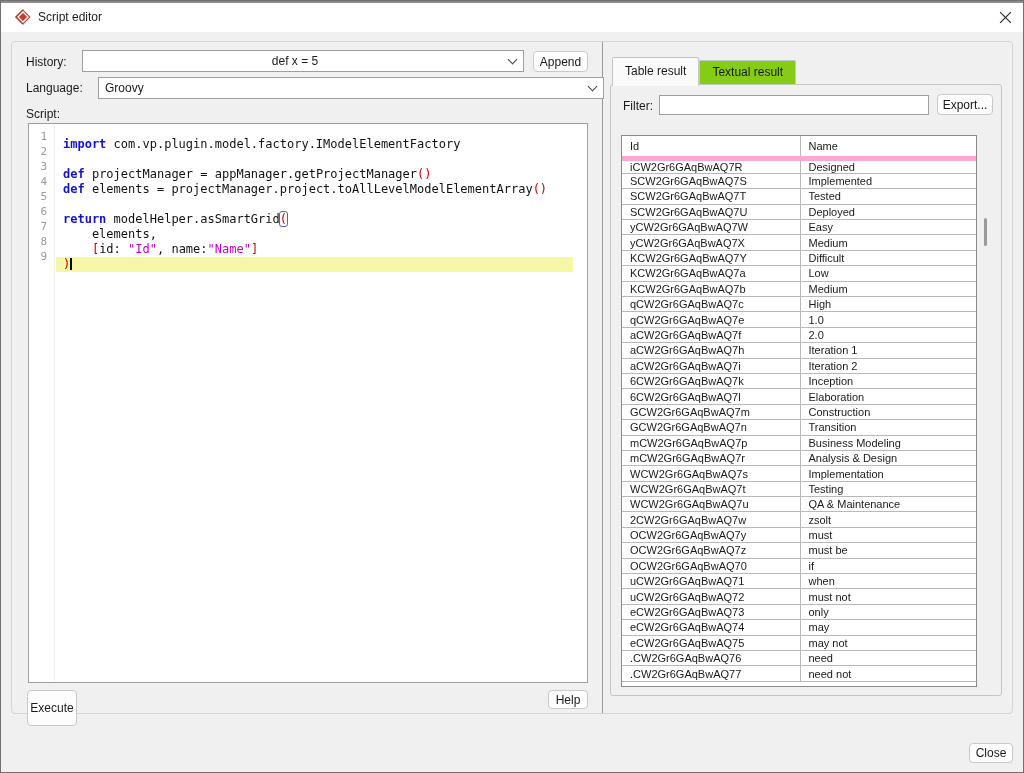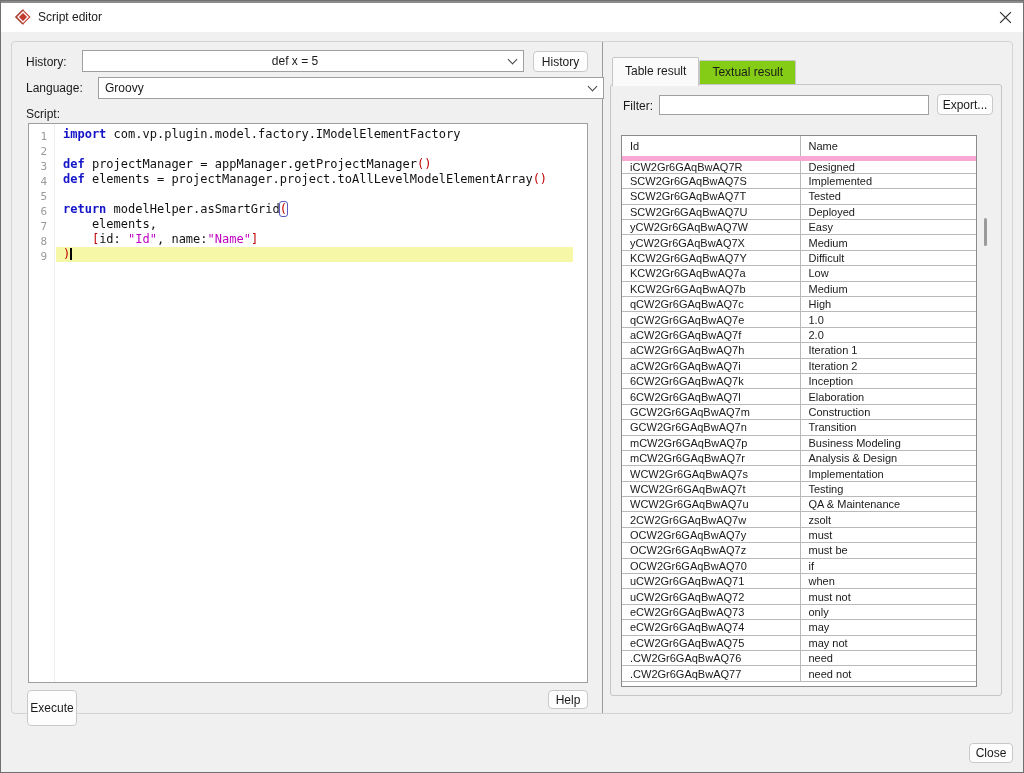--- a/index.html
+++ b/index.html
@@ -26,21 +26,21 @@
     border-right:1.4px solid #444;border-bottom:1.4px solid #444;transform:rotate(45deg);}
   .btn{position:absolute;background:#fdfdfd;border:1px solid #c9c9c9;border-radius:4px;
     font-size:12px;display:flex;align-items:center;justify-content:center;cursor:default;white-space:nowrap;}
   .field{position:absolute;background:#fff;border:1px solid #9f9f9f;font-size:12px;padding:0 5px;
     font-family:"Liberation Sans",sans-serif;outline:none;}
   
   .editor{position:absolute;left:16px;top:81px;width:560px;height:560px;background:#fff;
     border:1px solid #9f9f9f;font-family:"DejaVu Sans Mono","Liberation Mono",monospace;font-size:12px;}
   .gutter{position:absolute;left:0;top:0;width:26px;bottom:0;padding-top:5px;border-right:1px solid #ededed;}
   .ln{height:15px;line-height:15px;text-align:right;padding-right:7px;color:#9a9a9a;font-size:11px;}
-  .code-pane{position:absolute;left:27px;right:14px;top:0;bottom:0;padding-top:3px;overflow:hidden;}
+  .code-pane{position:absolute;left:27px;right:14px;top:0;bottom:0;padding-top:13px;overflow:hidden;}
   .code-line{height:15px;line-height:15px;white-space:pre;padding-left:7px;}
   .code-line.current{background:var(--current_line);}
   .tok-kw{color:var(--keyword);font-weight:bold;}
   .tok-pl{color:#111;}
   .tok-pr{color:var(--paren);}
   .tok-str{color:var(--string);}
   .tok-brm{color:var(--paren);outline:1px solid #5a5ac0;border-radius:2px;}
   .tok-caret{display:inline-block;width:2px;height:12px;background:#000;vertical-align:-2px;}
   
   .tabs{position:absolute;left:600px;top:15px;height:28px;display:flex;align-items:flex-end;}
@@ -80,21 +80,21 @@
   </div>
 
   <div class="panel">
     <div class="vdivider"></div>
 
     <span class="label" style="left:14px;top:13px;">History:</span>
     <div class="combo center" style="left:70px;top:8px;width:442px;height:22px;">
       <span class="val">def x = 5</span>
       <span class="chevron"></span>
     </div>
-    <div class="btn" style="left:521px;top:9px;width:55px;height:21px;">History</div>
+    <div class="btn" style="left:521px;top:9px;width:55px;height:21px;">Append</div>
 
     <span class="label" style="left:14px;top:39px;">Language:</span>
     <div class="combo" style="left:86px;top:35px;width:506px;height:22px;">
       <span class="val">Groovy</span>
       <span class="chevron"></span>
     </div>
 
     <span class="label" style="left:14px;top:65px;">Script:</span>
 
     <div class="editor">

